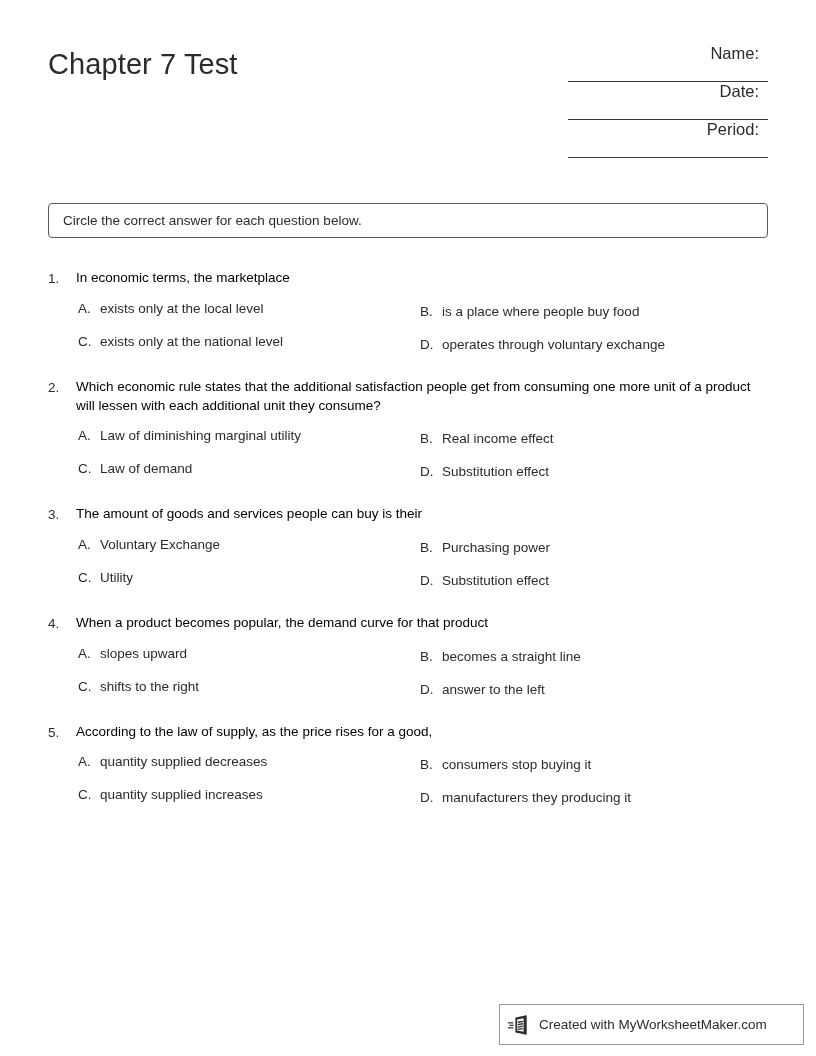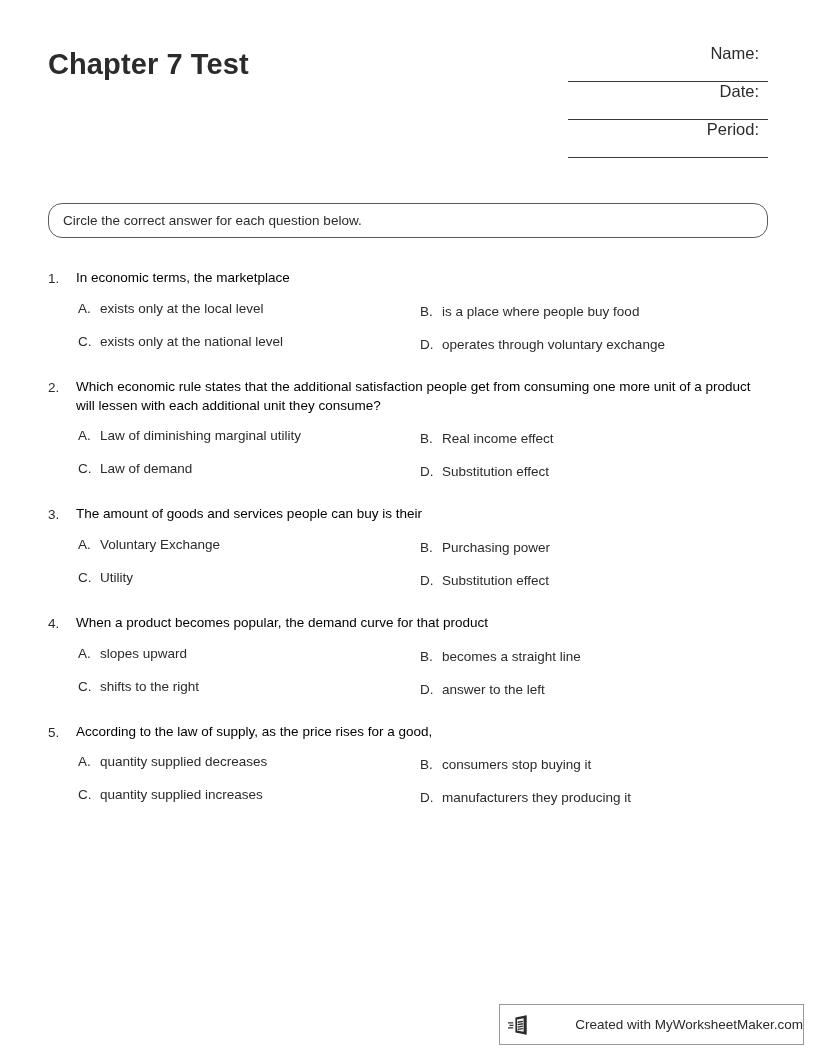--- a/index.html
+++ b/index.html
@@ -30,21 +30,21 @@
     left: 48px;
     top: 44px;
     right: 48px;
     height: 130px;
   }
   .worksheet-title {
     position: absolute;
     left: 0;
     top: 4px;
     font-size: 29px;
-    font-weight: 700;
+    font-weight: 400;
     letter-spacing: 0.1px;
     color: #2b2b2b;
     white-space: nowrap;
   }
   .fields {
     position: absolute;
     right: 0;
     top: 0;
     width: 330px;
   }
@@ -70,21 +70,21 @@
   }
 
   
   .instruction-box {
     position: absolute;
     left: 48px;
     top: 203px;
     width: 720px;
     height: 35px;
     border: 1.4px solid #5a5a5a;
-    border-radius: 14px;
+    border-radius: 4px;
     display: flex;
     align-items: center;
     padding-left: 14px;
   }
   .instruction-text {
     font-size: 13.5px;
     color: #2b2b2b;
   }
 
   
@@ -157,21 +157,20 @@
     position: absolute;
     left: 499px;
     top: 1004px;
     width: 305px;
     height: 41px;
     border: 1px solid #9a9a9a;
     background: #ffffff;
     display: flex;
     align-items: center;
     padding-left: 6px;
-    justify-content: space-between;
   }
   .badge-logo {
     width: 26px;
     height: 26px;
     flex: 0 0 26px;
     display: flex;
     align-items: center;
     justify-content: center;
   }
   .badge-text {

